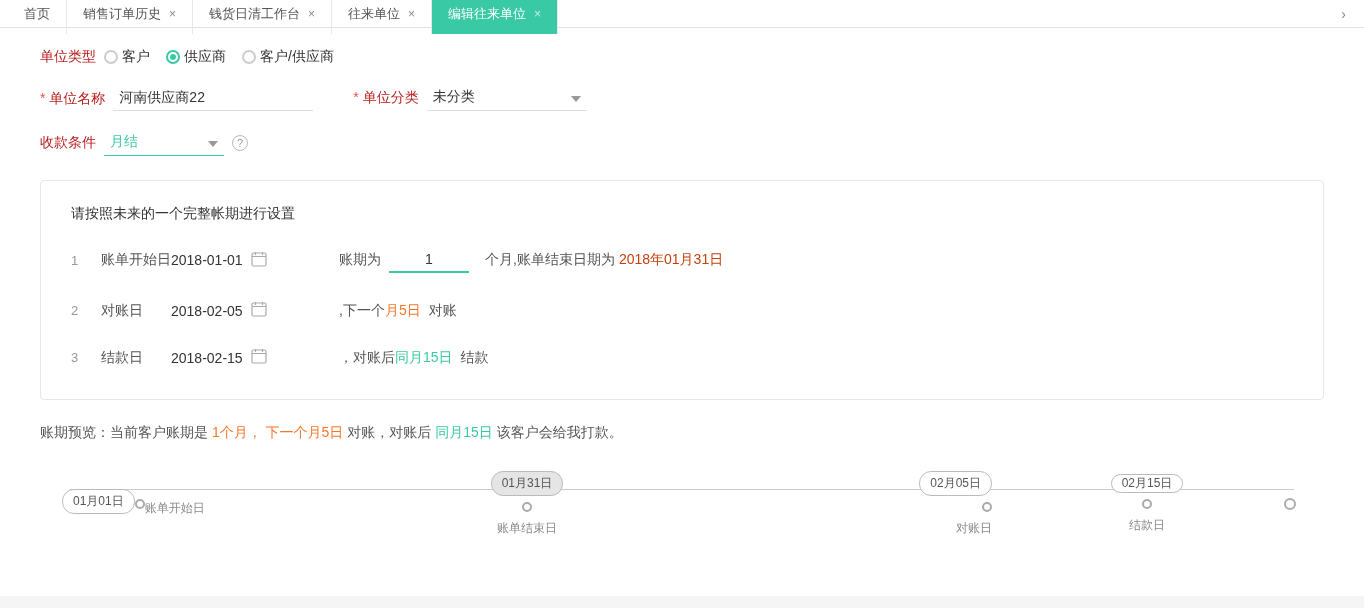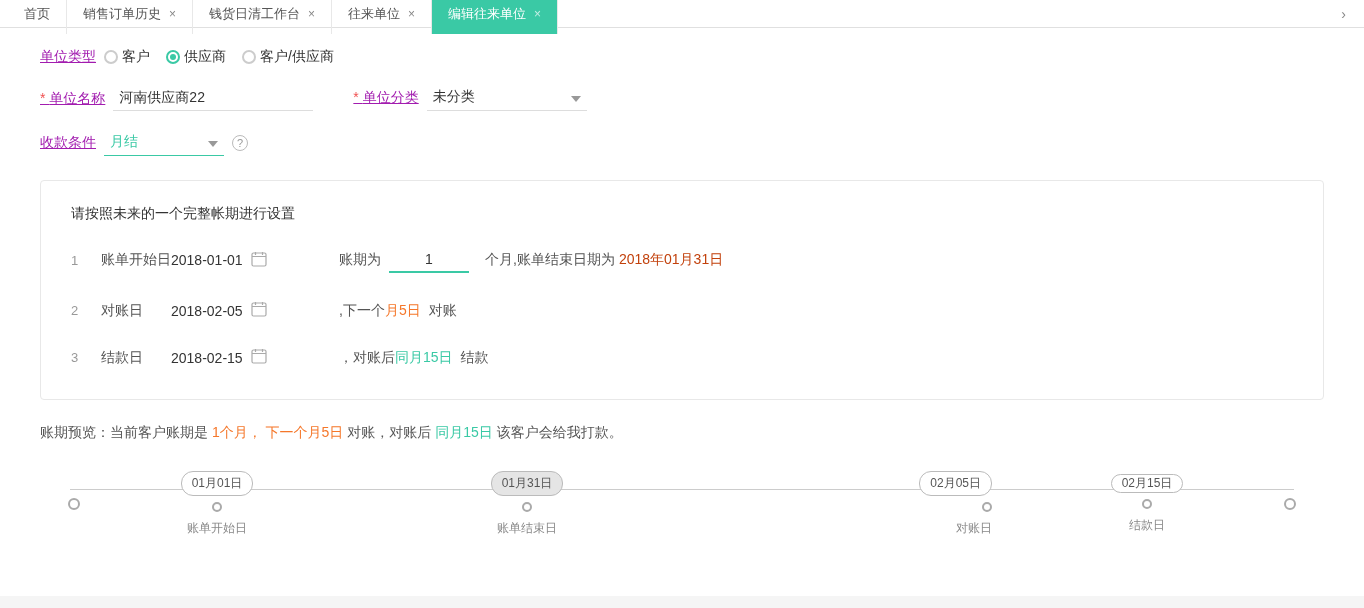--- a/index.html
+++ b/index.html
@@ -58,23 +58,22 @@
       align-items: center;
       margin-bottom: 20px;
       gap: 40px;
     }
     .form-group {
       display: flex;
       align-items: center;
       gap: 8px;
     }
     .form-label {
-      color: #a21caf;
+      color: #b91c1c;
       white-space: nowrap;
-      text-decoration: underline;
     }
     .required::before {
       content: "* ";
       color: #f05050;
     }
 
     
     .radio-group {
       display: flex;
       align-items: center;
@@ -391,21 +390,21 @@
     <span class="highlight-teal">同月15日</span>
     <span>该客户会给我打款。</span>
   </div>
 
   <div style="position:relative; height:70px; display:flex; align-items:center; padding:0 10px;">
 
     <div style="position:absolute; top:20px; left:30px; right:30px; height:1px; background:#ccc; z-index:0;"></div>
 
     <div style="width:12px;height:12px;border-radius:50%;border:2px solid #aaa;background:#fff;flex-shrink:0;z-index:1;position:relative;left:18px;"></div>
 
-    <div style="flex:1;display:flex;flex-direction:column;align-items:center;position:relative;z-index:1;">
+    <div style="flex:1;display:flex;flex-direction:row;align-items:center;position:relative;z-index:1;">
       <div style="border:1px solid #bbb;border-radius:12px;padding:3px 10px;font-size:12px;color:#555;background:#fff;white-space:nowrap;margin-bottom:6px;">01月01日</div>
       <div style="width:10px;height:10px;border-radius:50%;border:2px solid #aaa;background:#fff;"></div>
       <div style="margin-top:8px;font-size:12px;color:#888;">账单开始日</div>
     </div>
 
     <div style="flex:1;display:flex;flex-direction:column;align-items:center;position:relative;z-index:1;">
       <div style="border:1px solid #bbb;border-radius:12px;padding:3px 10px;font-size:12px;color:#555;background:#e5e5e5;white-space:nowrap;margin-bottom:6px;">01月31日</div>
       <div style="width:10px;height:10px;border-radius:50%;border:2px solid #aaa;background:#fff;"></div>
       <div style="margin-top:8px;font-size:12px;color:#888;">账单结束日</div>
     </div>

